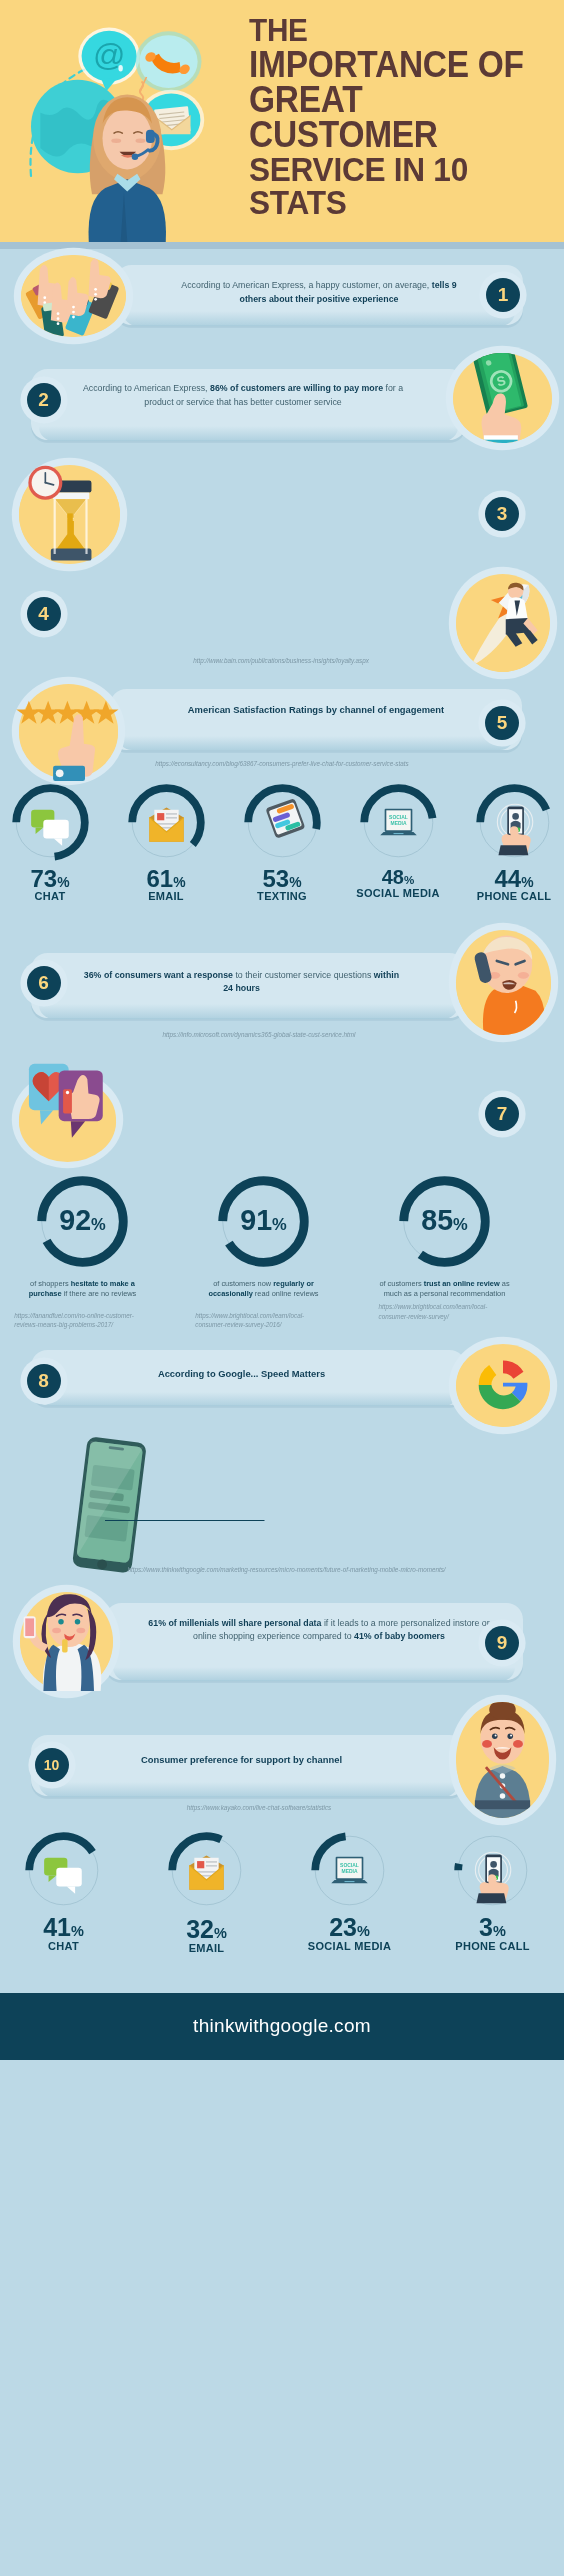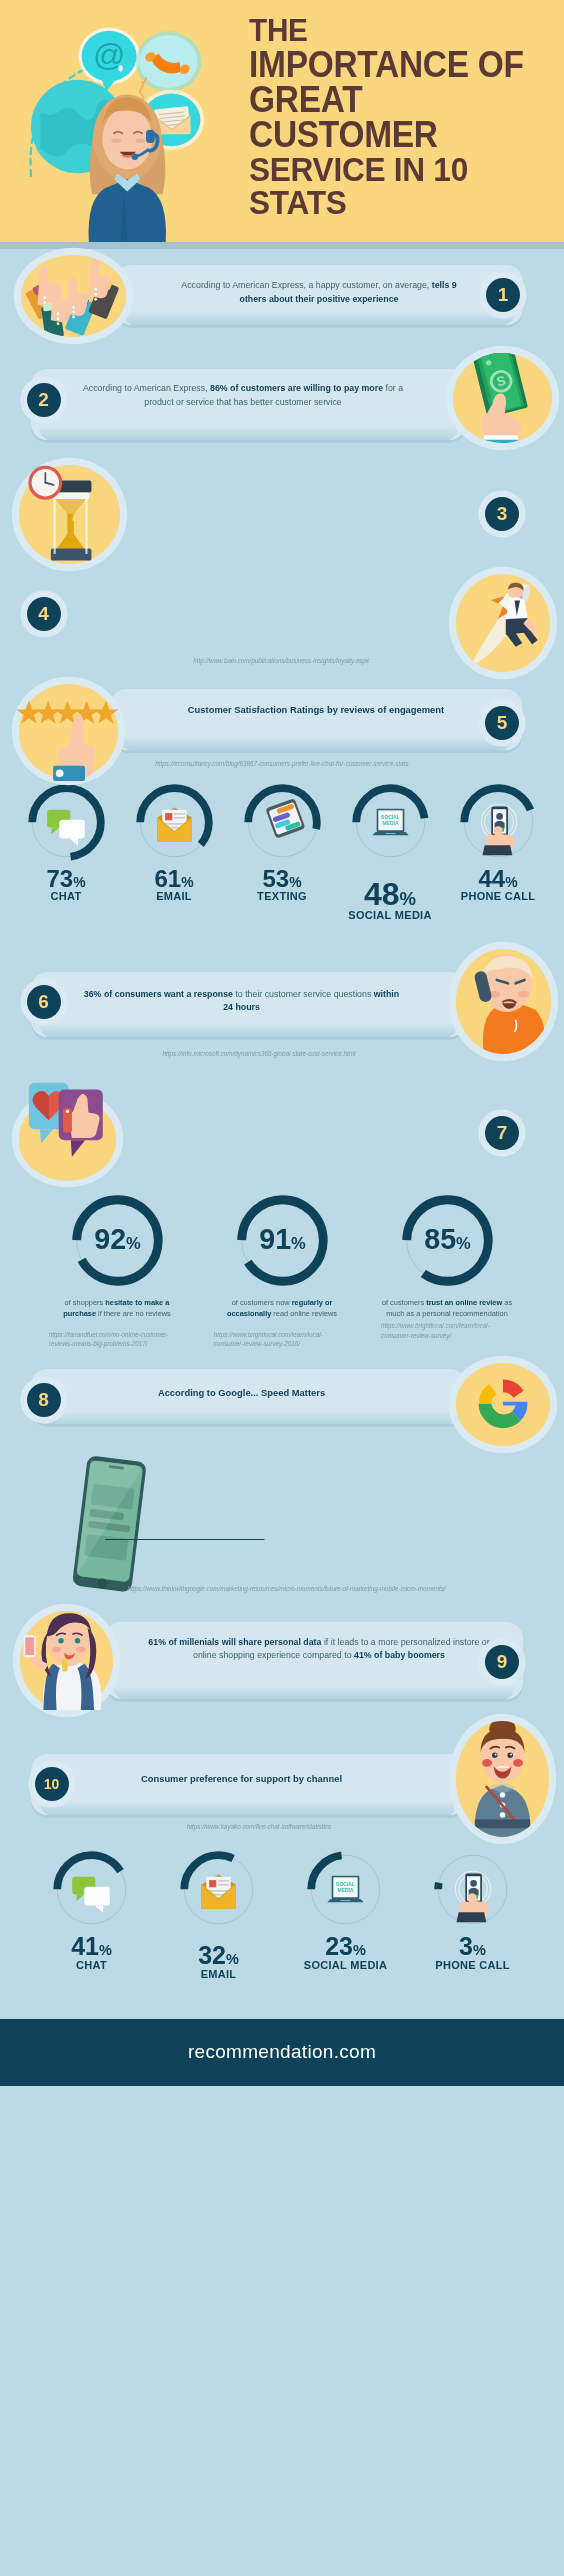--- a/index.html
+++ b/index.html
@@ -100,21 +100,21 @@
 
   .src {
     color:#7c97a5;
     font-size:6.3px;
     font-style: italic;
     text-align:center;
     line-height:1.45;
   }
 
   
-  .donut-row { display:flex; justify-content:center; gap:0; width:564px; }
+  .donut-row { display:flex; gap:16px; width:564px; }
   .donut-cell { text-align:center; }
   .donut-wrap { position:relative; display:inline-block; }
   .donut-val {
     font-family:"Liberation Sans Narrow","Liberation Sans",sans-serif;
     font-weight:700;
     color:#0d4258;
     line-height:0.9;
   }
   .donut-val .pct { font-size:0.58em; }
   .donut-lab {
@@ -360,21 +360,21 @@
             <polygon points="82,46 88,30 94,46 111,46 97,56 102,72 88,62 74,72 79,56 65,46"></polygon>
             <polygon points="117,46 123,30 129,46 146,46 132,56 137,72 123,62 109,72 114,56 100,46"></polygon>
             <polygon points="152,46 158,30 164,46 181,46 167,56 172,72 158,62 144,72 149,56 135,46"></polygon>
           </g>
           <path d="M100 62 q8 -14 16 -2 l2 48 l12 2 q10 2 8 12 l-4 36 q-2 10 -14 10 l-36 0 l-12 -34 q-4 -14 6 -18 l14 -4z" fill="#f8c8a8"></path>
           <rect x="62" y="148" width="58" height="28" rx="4" fill="#3290b8"></rect>
           <circle cx="74" cy="162" r="7" fill="#f2f4f5"></circle>
         </svg>
       </div>
       <div class="bar" style="position:absolute; left:110px; top:10px; width:412px; height:61px; padding-top:14.3px;">
-        <div class="bar-text heading" style="padding:0 57px;">Customer Satisfaction Ratings by reviews of engagement</div>
+        <div class="bar-text heading" style="padding:0 57px;">American Satisfaction Ratings by channel of engagement</div>
       </div>
       <div class="badge" style="left:485px; top:27.6px;">5</div>
       <div class="src" style="position:absolute; left:89px; top:80px; width:386px;">https://econsultancy.com/blog/63867-consumers-prefer-live-chat-for-customer-service-stats</div>
     </div>
 
     <div class="donut-row" style="padding:19px 0 11px;">
 
       <div class="donut-cell" style="width:108px;">
         <div class="donut-wrap">
           <svg width="83" height="83" viewBox="0 0 150 150">
@@ -444,21 +444,21 @@
             <g transform="translate(42,50)">
               <rect x="8" y="0" width="50" height="42" rx="2" fill="#2e5f75"></rect>
               <rect x="11" y="3" width="44" height="36" fill="#f4f6f4"></rect>
               <text x="33" y="18" font-size="9" fill="#3bc0a8" text-anchor="middle" font-family="Liberation Sans Narrow, Liberation Sans, sans-serif" font-weight="bold">SOCIAL</text>
               <text x="33" y="29" font-size="9" fill="#3bc0a8" text-anchor="middle" font-family="Liberation Sans Narrow, Liberation Sans, sans-serif" font-weight="bold">MEDIA</text>
               <path d="M0 48 l66 0 l-6 -6 l-54 0z" fill="#2e5f75"></path>
               <rect x="24" y="44" width="18" height="2" fill="#6fb7cf"></rect>
             </g>
           </svg>
         </div>
-        <div class="donut-val" style="font-size:32px; margin-top:14px;">48<span class="pct">%</span></div>
+        <div class="donut-val" style="font-size:20px; margin-top:2px;">48<span class="pct">%</span></div>
         <div class="donut-lab" style="font-size:11px; margin-top:1.1px;">SOCIAL MEDIA</div>
       </div>
 
       <div class="donut-cell" style="width:108px;">
         <div class="donut-wrap">
           <svg width="83" height="83" viewBox="0 0 150 150">
             <circle cx="75" cy="75" r="62" fill="none" stroke="#8fb4c4" stroke-width="1"></circle>
             <circle cx="75" cy="75" r="62" fill="none" stroke="#0d4258" stroke-width="14" stroke-dasharray="171.4 218.1" stroke-dashoffset="97.4" transform="rotate(-90 75 75)"></circle>
             <g transform="translate(46,44)">
               <circle cx="30" cy="30" r="32" fill="none" stroke="#e7eef1" stroke-width="2"></circle>
@@ -711,21 +711,21 @@
                   <rect x="30" y="17" width="20" height="3"></rect>
                   <rect x="14" y="28" width="36" height="3"></rect>
                   <rect x="14" y="35" width="36" height="3"></rect>
                   <rect x="14" y="42" width="26" height="3"></rect>
                 </g>
               <path d="M0 18 l31 26 l31 -26 l0 44 l-62 0z" fill="#f0b429"></path>
               <path d="M0 18 l31 26 l31 -26" fill="none" stroke="#e2a81c" stroke-width="2"></path>
             </g>
           </svg>
         </div>
-        <div class="donut-val" style="font-size:25px; margin-top:11px;">32<span class="pct">%</span></div>
+        <div class="donut-val" style="font-size:25px; margin-top:4px;">32<span class="pct">%</span></div>
         <div class="donut-lab" style="font-size:11px; margin-top:1.1px;">EMAIL</div>
       </div>
 
       <div class="donut-cell" style="width:127px;">
         <div class="donut-wrap">
           <svg width="83" height="83" viewBox="0 0 150 150">
             <circle cx="75" cy="75" r="62" fill="none" stroke="#8fb4c4" stroke-width="1"></circle>
             <circle cx="75" cy="75" r="62" fill="none" stroke="#0d4258" stroke-width="14" stroke-dasharray="89.6 299.9" stroke-dashoffset="97.4" transform="rotate(-90 75 75)"></circle>
             <g transform="translate(42,50)">
               <rect x="8" y="0" width="50" height="42" rx="2" fill="#2e5f75"></rect>
@@ -761,17 +761,17 @@
           </svg>
         </div>
         <div class="donut-val" style="font-size:25px; margin-top:2.2px;">3<span class="pct">%</span></div>
         <div class="donut-lab" style="font-size:11px; margin-top:1.1px;">PHONE CALL</div>
       </div>
     </div>
 
   </div>
 
   <div class="footer">
-    <div class="footer-text">recommendation.com</div>
+    <div class="footer-text">thinkwithgoogle.com</div>
   </div>
 
 </div>
 
 
 </body></html>

